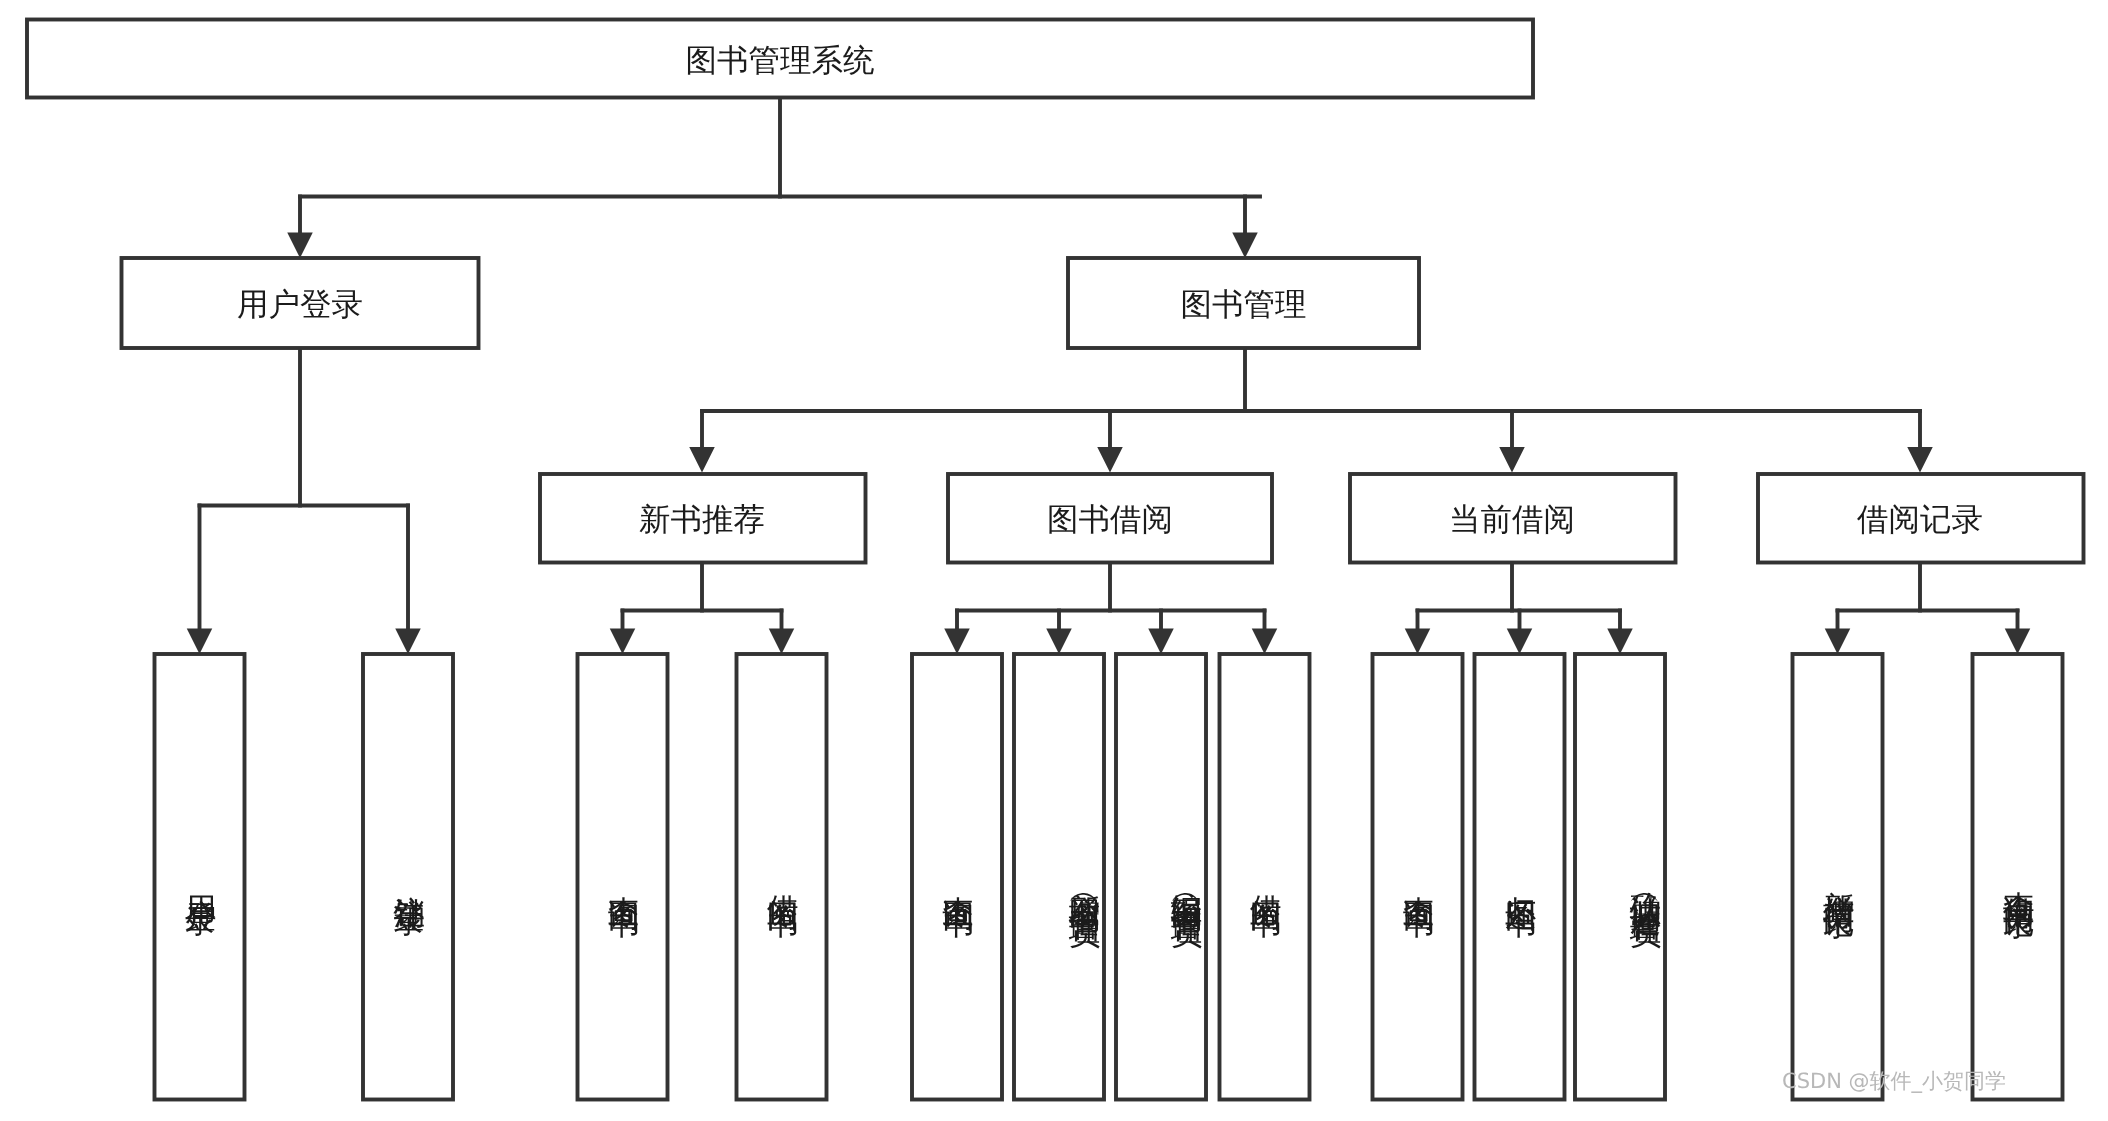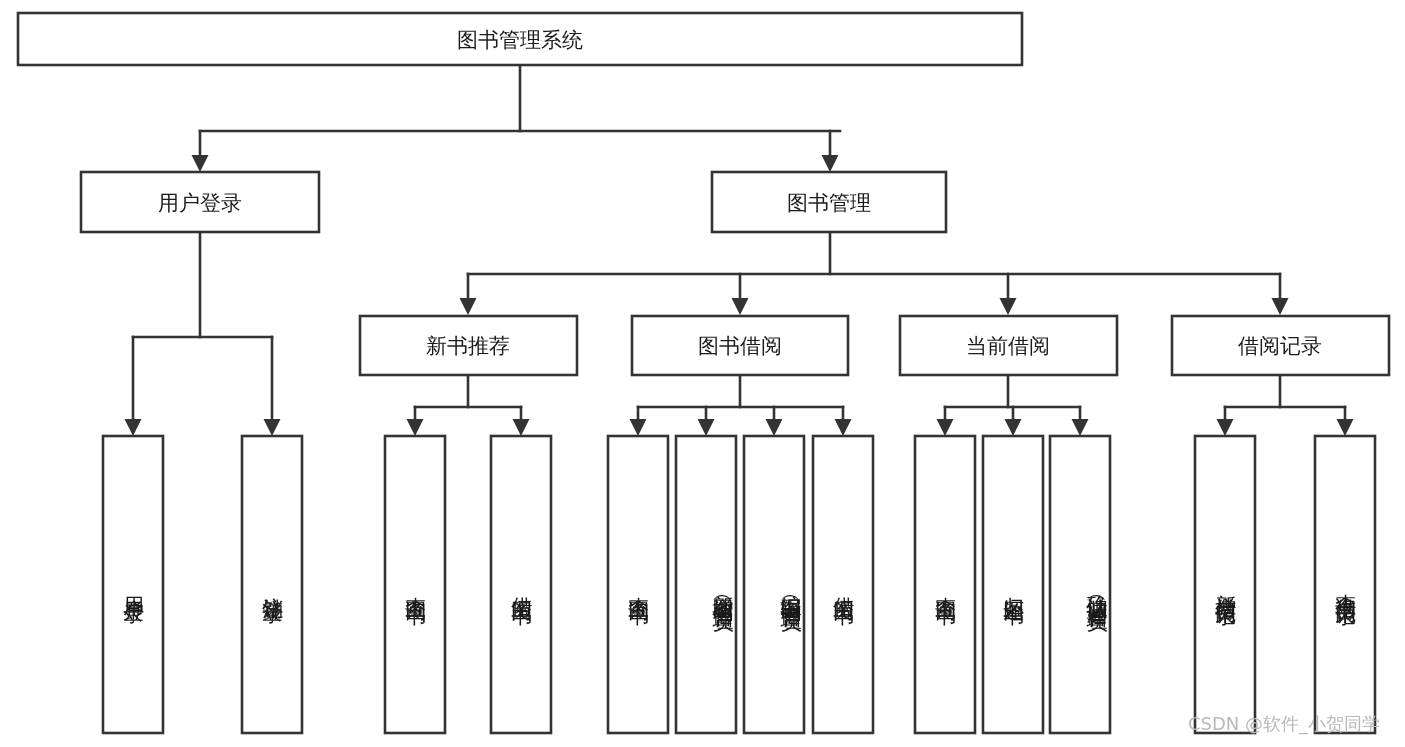--- a/index.html
+++ b/index.html
@@ -61,21 +61,21 @@
     letter-spacing: 2.5px;
     color: #1b1b1b;
     pointer-events: none;
     white-space: nowrap;
   }
   .watermark {
     position: absolute;
     left: 1188px;
     top: 712px;
     font-family: "DejaVu Sans", "Liberation Sans", sans-serif;
-    font-size: 18px;
+    font-size: 14px;
     color: #b8b8b8;
     white-space: nowrap;
   }
 </style>
 </head>
 <body>
 
 <div id="diagram-root">
 
   <svg class="diagram-svg" viewBox="0 0 1405 747" xmlns="http://www.w3.org/2000/svg">

